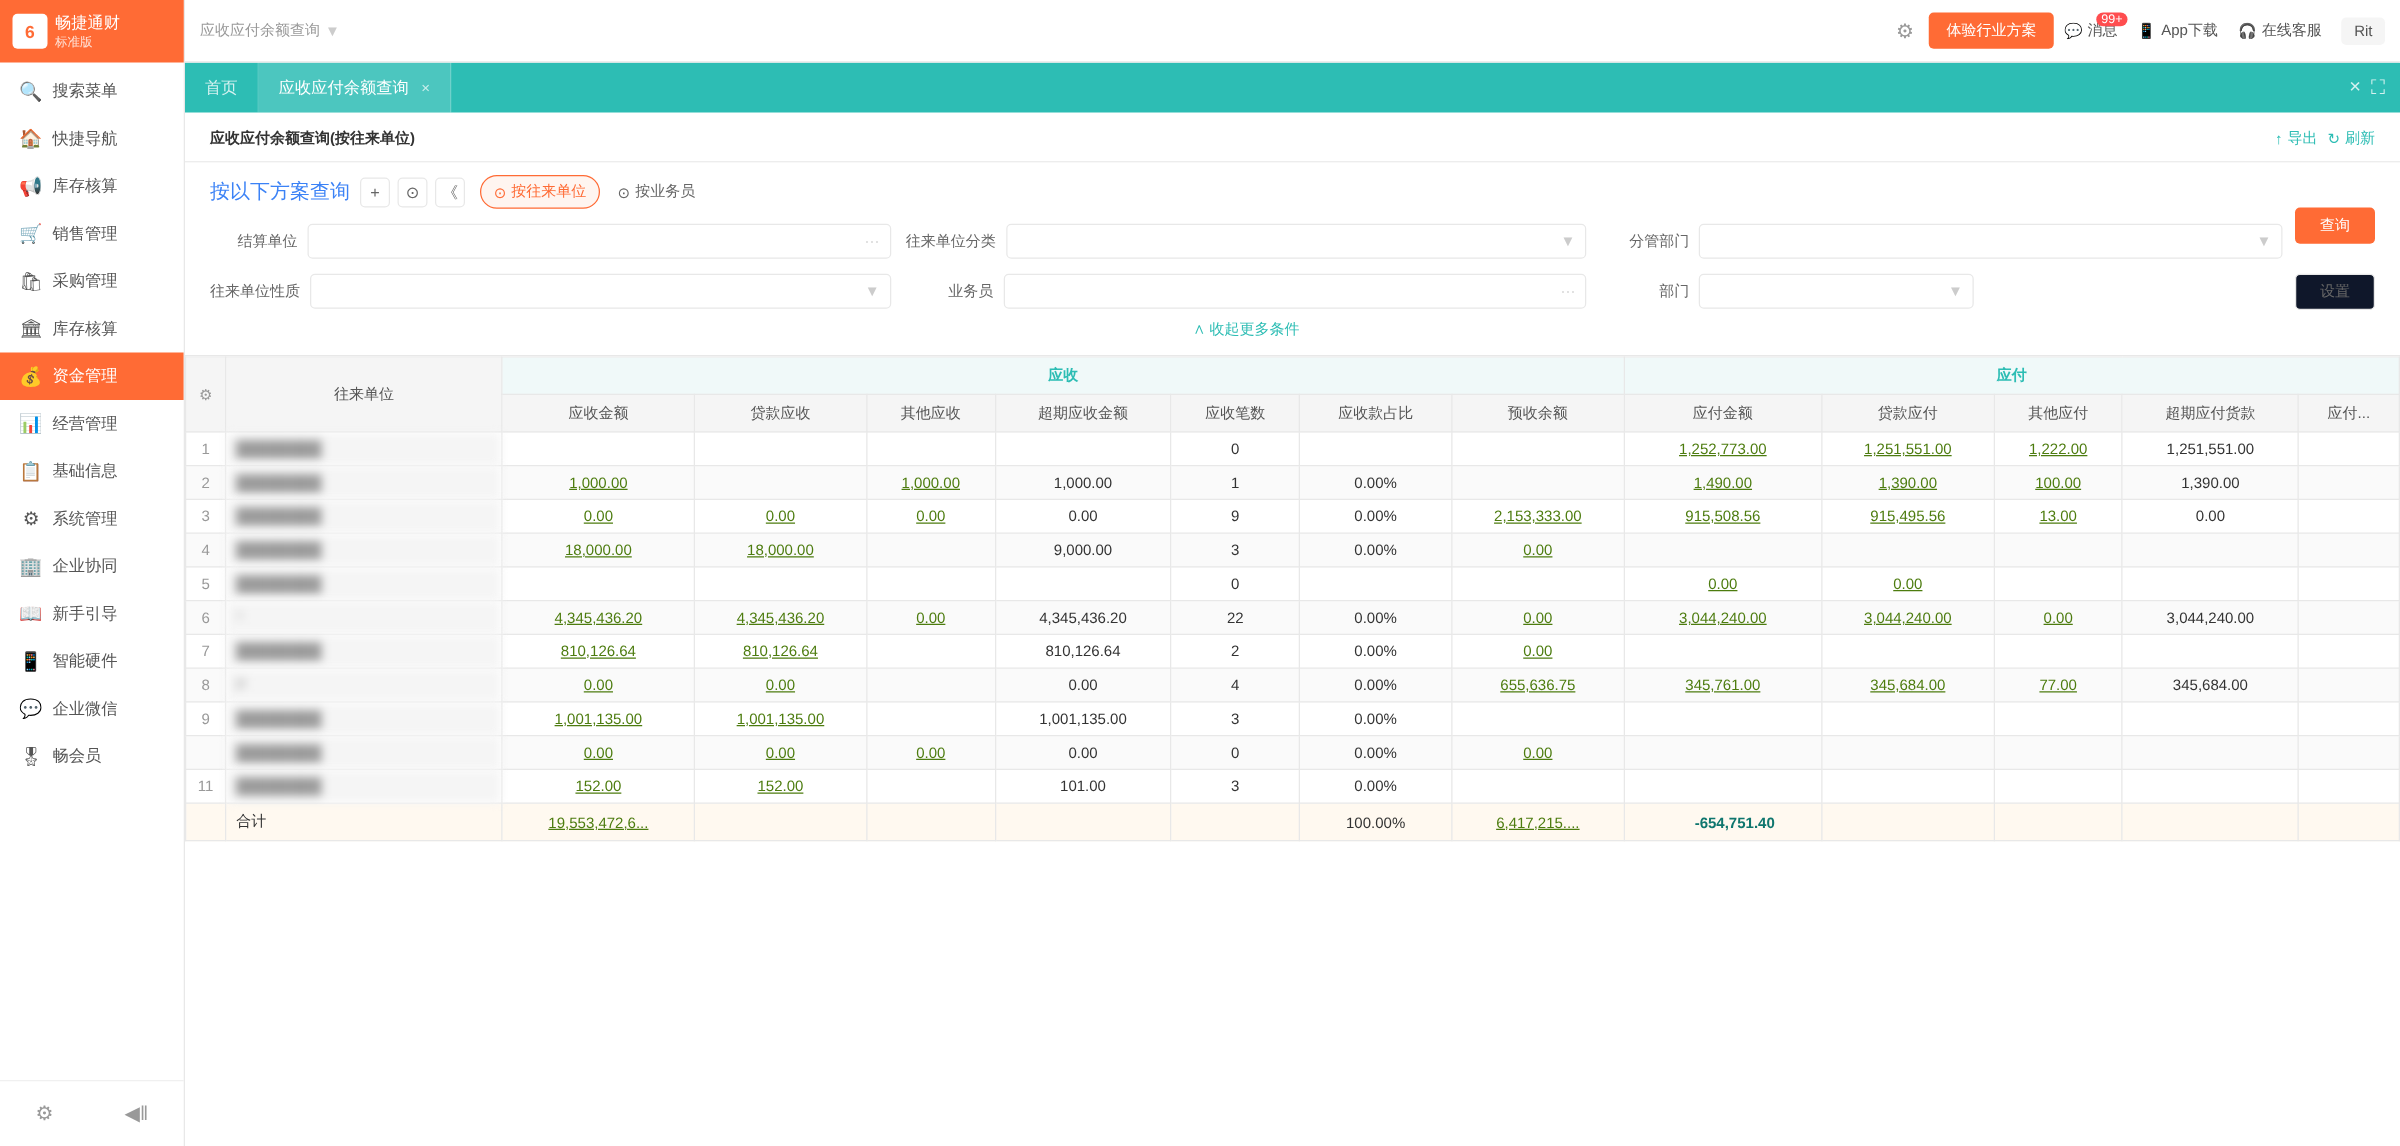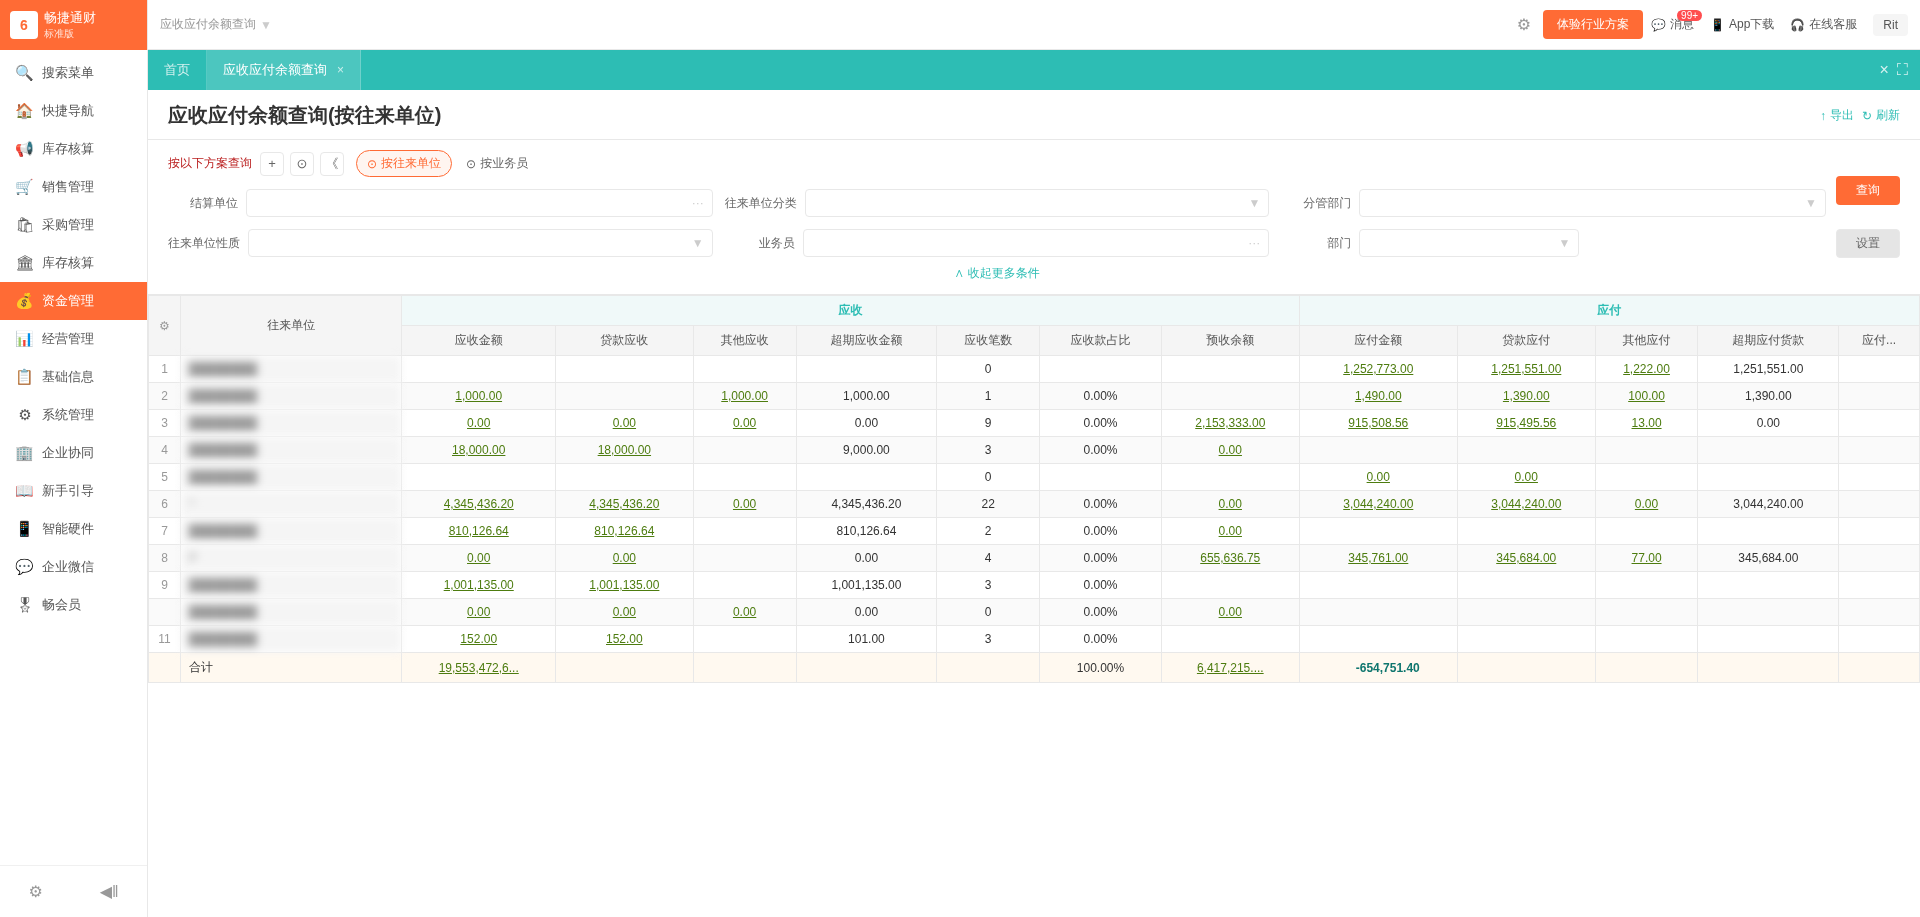--- a/index.html
+++ b/index.html
@@ -70,28 +70,28 @@
       margin-left: 148px; margin-top: 90px; padding: 0;
       height: calc(100vh - 90px); overflow: hidden; display: flex; flex-direction: column;
       background: #f5f5f5;
     }
     .page-header {
       background: #fff; padding: 12px 20px 0; border-bottom: 1px solid #e8e8e8;
     }
     .page-title-row {
       display: flex; align-items: center; justify-content: space-between; margin-bottom: 10px;
     }
-    .page-title { font-size: 20px; font-weight: 600; color: #333; }
+    .page-title { font-size: 12px; font-weight: 600; color: #333; }
     .page-actions { display: flex; gap: 8px; }
     .page-action-btn { display: flex; align-items: center; gap: 4px; color: #2dbdb4; cursor: pointer; font-size: 12px; }
 
     
     .filter-area { background: #fff; padding: 10px 20px 8px; border-bottom: 1px solid #e8e8e8; }
     .filter-row { display: flex; align-items: center; gap: 8px; margin-bottom: 8px; }
-    .filter-label { color: #b91c1c; font-size: 12px; }
+    .filter-label { color: #3b82f6; font-size: 16px; }
     .filter-tools { display: flex; gap: 6px; }
     .filter-tool-btn { width: 24px; height: 24px; border: 1px solid #e8e8e8; border-radius: 4px; display: flex; align-items: center; justify-content: center; cursor: pointer; color: #666; font-size: 13px; }
     .filter-group-btns { display: flex; gap: 4px; margin-left: 4px; }
     .filter-group-btn { padding: 4px 10px; border-radius: 14px; cursor: pointer; font-size: 12px; display: flex; align-items: center; gap: 4px; }
     .filter-group-btn.active { background: #fff5f0; color: #ff6b35; border: 1px solid #ff6b35; }
     .filter-group-btn.inactive { color: #666; }
 
     .filter-fields { display: grid; grid-template-columns: 1fr 1fr 1fr; gap: 12px; padding: 4px 0; }
     .filter-field { display: flex; align-items: center; gap: 8px; }
     .filter-field-label { color: #666; font-size: 12px; white-space: nowrap; min-width: 70px; text-align: right; }
@@ -99,21 +99,21 @@
       flex: 1; height: 28px; border: 1px solid #e8e8e8; border-radius: 4px;
       padding: 0 8px; font-size: 12px; color: #333; background: #fff;
       display: flex; align-items: center; justify-content: space-between; cursor: pointer;
     }
     .filter-field-input .dots { color: #ccc; }
     .filter-field-input .chevron { color: #ccc; }
     .filter-collapse { text-align: center; padding: 4px 0; color: #2dbdb4; cursor: pointer; font-size: 12px; }
 
     
     .query-btn { background: #ff6b35; color: #fff; border: none; border-radius: 4px; padding: 6px 20px; cursor: pointer; font-size: 12px; }
-    .setting-btn { background: #e5e5e5; color: #666; border: 1px solid #e8e8e8; border-radius: 4px; padding: 5px 16px; cursor: pointer; font-size: 12px; }
+    .setting-btn { background: #0f172a; color: #666; border: 1px solid #e8e8e8; border-radius: 4px; padding: 5px 16px; cursor: pointer; font-size: 12px; }
 
     
     .table-container {
       flex: 1; overflow: auto; background: #fff; margin: 0;
     }
     table {
       width: 100%; border-collapse: collapse; font-size: 12px;
     }
     th, td {
       border: 1px solid #e8e8e8; padding: 6px 8px; white-space: nowrap;

